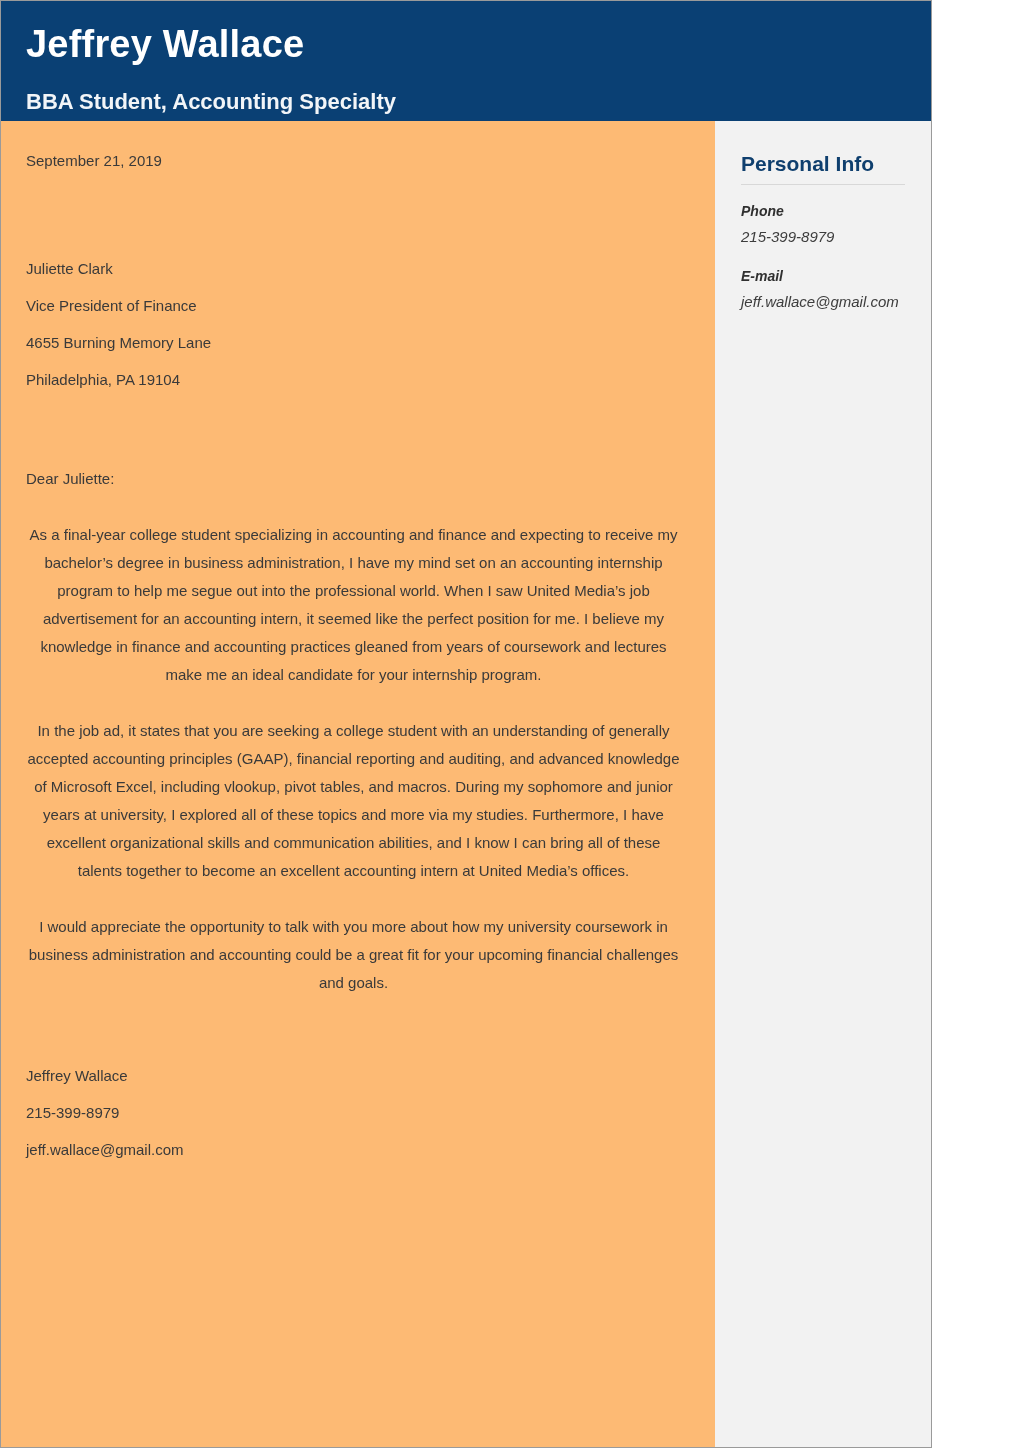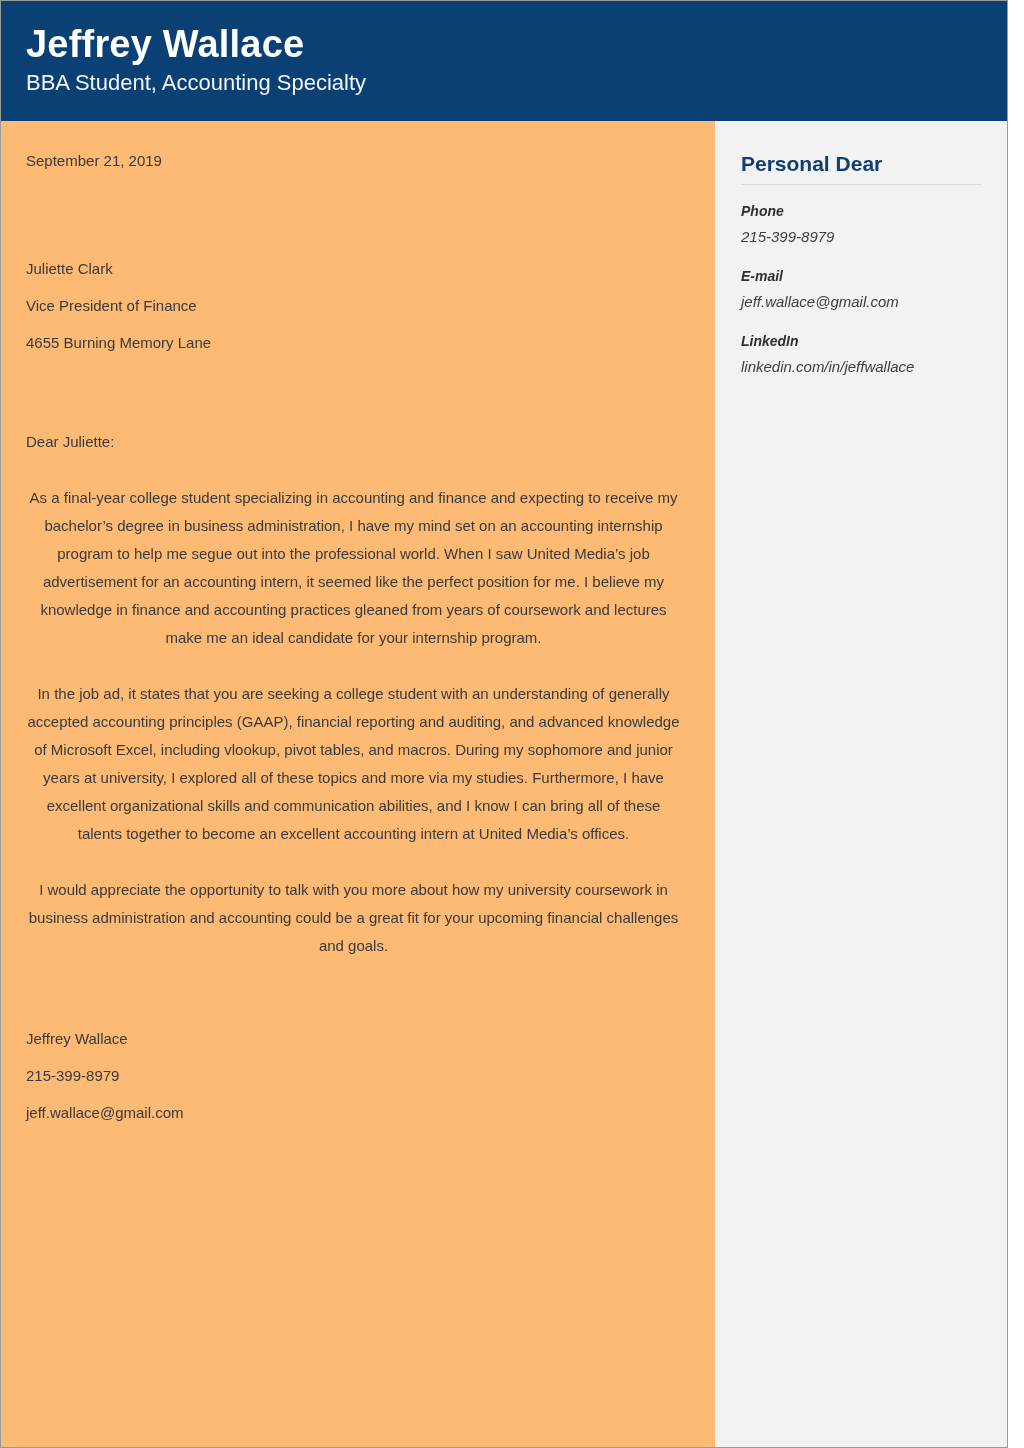--- a/index.html
+++ b/index.html
@@ -7,21 +7,21 @@
     padding: 0;
     background: #ffffff;
   }
   body {
     font-family: "Liberation Sans", sans-serif;
     -webkit-font-smoothing: antialiased;
   }
 
   .page {
     position: relative;
-    width: 1008px;
+    width: 932px;
     height: 1448px;
     box-sizing: border-box;
     background: #ffffff;
     border: 1px solid #9a9a9a;
     overflow: hidden;
   }
 
   
   .header {
     position: absolute;
@@ -37,23 +37,23 @@
     color: #ffffff;
     font-size: 38px;
     font-weight: bold;
     line-height: 46px;
     letter-spacing: 0.2px;
     margin: 0;
   }
   .header-subtitle {
     color: #f2f5f8;
     font-size: 22px;
-    font-weight: normal;
+    font-weight: bold;
     line-height: 30px;
-    margin: 1px 0 0 0;
+    margin: 20px 0 0 0;
   }
 
   
   .body-area {
     position: absolute;
     top: 120px;
     left: 0;
     right: 0;
     bottom: 0;
     display: flex;
@@ -143,20 +143,21 @@
 
     <div class="letter">
 
       <div class="letter-date">September 21, 2019</div>
 
       <div class="spacer-lg"></div>
 
       <div class="addr-line">Juliette Clark</div>
       <div class="addr-line">Vice President of Finance</div>
       <div class="addr-line">4655 Burning Memory Lane</div>
+      <div class="addr-line">Philadelphia, PA 19104</div>
 
       <div class="spacer-md"></div>
 
       <div class="salutation">Dear Juliette:</div>
 
       <div class="spacer-sm"></div>
 
       <p class="para">As a final-year college student specializing in accounting and finance and expecting to receive my bachelor’s degree in business administration, I have my mind set on an accounting internship program to help me segue out into the professional world. When I saw United Media’s job advertisement for an accounting intern, it seemed like the perfect position for me. I believe my knowledge in finance and accounting practices gleaned from years of coursework and lectures make me an ideal candidate for your internship program.</p>
 
       <div class="spacer-sm"></div>
@@ -172,35 +173,31 @@
 
       <div class="spacer-sm"></div>
 
       <div class="sign-line">Jeffrey Wallace</div>
       <div class="sign-line">215-399-8979</div>
       <div class="sign-line">jeff.wallace@gmail.com</div>
 
     </div>
 
     <div class="sidebar">
-      <div class="sidebar-title">Personal Dear</div>
+      <div class="sidebar-title">Personal Info</div>
       <div class="sidebar-divider"></div>
 
       <div class="info-block">
         <div class="info-label">Phone</div>
         <div class="info-value">215-399-8979</div>
       </div>
 
       <div class="info-block">
         <div class="info-label">E-mail</div>
         <div class="info-value">jeff.wallace@gmail.com</div>
       </div>
 
-      <div class="info-block">
-        <div class="info-label">LinkedIn</div>
-        <div class="info-value">linkedin.com/in/jeffwallace</div>
-      </div>
 
     </div>
 
   </div>
 
 </div>
 
 </body></html>

